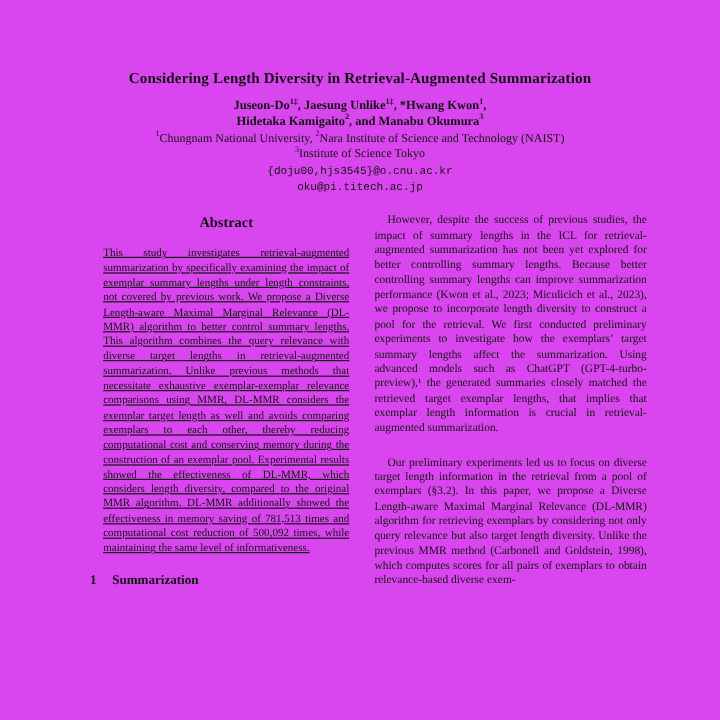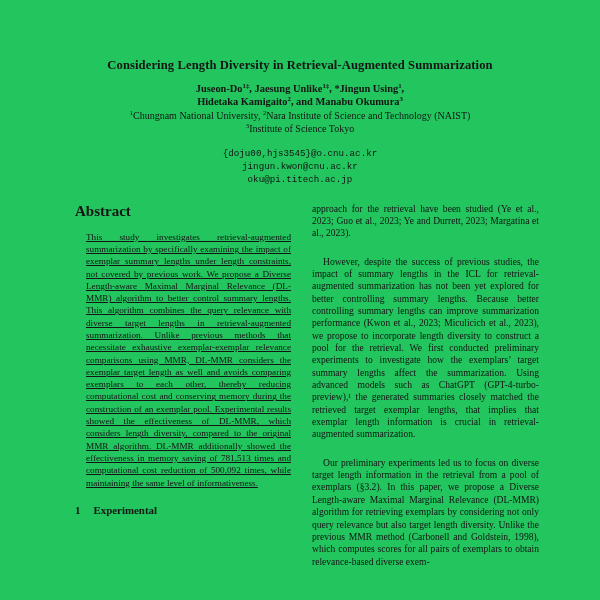--- a/index.html
+++ b/index.html
@@ -1,33 +1,33 @@
 <!DOCTYPE html>
 <html><head>
 <meta charset="utf-8">
 <style>
   html,body { margin:0; padding:0; background:#e8e8e8; }
   .page {
     position:relative;
     width:600px; height:600px;
     margin:0 auto;
-    background:#22c55e;
+    background:#d946ef;
     overflow:hidden;
     color:#141414;
     font-family:"Liberation Serif","DejaVu Serif",serif;
   }
   .header { text-align:center; padding-top:58px; }
   .title { font-weight:bold; font-size:12.6px; letter-spacing:0.1px; }
   .authors { font-weight:bold; font-size:10.4px; line-height:13px; margin-top:9px; }
   .authors sup, .affils sup { font-size:6.8px; vertical-align:super; line-height:0; }
   .affils { font-size:10px; line-height:12.5px; margin-top:2px; }
-  .emails { font-family:"Liberation Mono","DejaVu Sans Mono",monospace; font-size:9.2px; line-height:13.2px; margin-top:12px; }
+  .emails { font-family:"Liberation Mono","DejaVu Sans Mono",monospace; font-size:9.2px; line-height:13.2px; margin-top:1px; }
   .columns { display:flex; gap:10px; padding:0 61px 0 75px; margin-top:16px; }
   .col { width:227px; }
-  .abstract-heading { font-weight:bold; font-size:15px; margin:0 0 11px 0; }
+  .abstract-heading { text-align:center; font-weight:bold; font-size:12px; margin:0 0 11px 0; }
   .abstract-text {
     padding:0 11px;
     font-size:9.2px; line-height:12.3px;
     text-align:justify;
     text-decoration:underline;
   }
   .section-heading { font-weight:bold; font-size:10.9px; margin:15px 0 8px 0; }
   .section-heading .sec-num { margin-right:13px; }
   .body-p { font-size:9.55px; line-height:12.35px; text-align:justify; margin:0; }
   .indent { text-indent:11px; }
@@ -35,52 +35,50 @@
 </style>
 </head>
 <body>
 
 <div class="page">
 
   <div class="header">
     <div class="title">Considering Length Diversity in Retrieval-Augmented Summarization</div>
 
     <div class="authors">
-      <span>Juseon-Do</span><sup>1‡</sup><span>, Jaesung Unlike</span><sup>1‡</sup><span>, *Jingun Using</span><sup>1</sup><span>,</span>
+      <span>Juseon-Do</span><sup>1‡</sup><span>, Jaesung Unlike</span><sup>1‡</sup><span>, *Hwang Kwon</span><sup>1</sup><span>,</span>
     </div>
     <div class="authors" style="margin-top:0;">
       <span>Hidetaka Kamigaito</span><sup>2</sup><span>, and Manabu Okumura</span><sup>3</sup>
     </div>
 
     <div class="affils">
       <sup>1</sup><span>Chungnam National University, </span><sup>2</sup><span>Nara Institute of Science and Technology (NAIST)</span>
     </div>
     <div class="affils" style="margin-top:0;">
       <sup>3</sup><span>Institute of Science Tokyo</span>
     </div>
 
     <div class="emails">
       <div>{doju00,hjs3545}@o.cnu.ac.kr</div>
-      <div>jingun.kwon@cnu.ac.kr</div>
       <div>oku@pi.titech.ac.jp</div>
     </div>
   </div>
 
   <div class="columns">
 
     <div class="col">
       <div class="abstract-heading">Abstract</div>
       <p class="abstract-text">This study investigates retrieval-augmented summarization by specifically examining the impact of exemplar summary lengths under length constraints, not covered by previous work. We propose a Diverse Length-aware Maximal Marginal Relevance (DL-MMR) algorithm to better control summary lengths. This algorithm combines the query relevance with diverse target lengths in retrieval-augmented summarization. Unlike previous methods that necessitate exhaustive exemplar-exemplar relevance comparisons using MMR, DL-MMR considers the exemplar target length as well and avoids comparing exemplars to each other, thereby reducing computational cost and conserving memory during the construction of an exemplar pool. Experimental results showed the effectiveness of DL-MMR, which considers length diversity, compared to the original MMR algorithm. DL-MMR additionally showed the effectiveness in memory saving of 781,513 times and computational cost reduction of 500,092 times, while maintaining the same level of informativeness.</p>
 
       <div class="section-heading">
-        <span class="sec-num">1</span><span>Experimental</span>
+        <span class="sec-num">1</span><span>Summarization</span>
       </div>
     </div>
 
     <div class="col">
-      <p class="body-p">approach for the retrieval have been studied (Ye et al., 2023; Guo et al., 2023; Ye and Durrett, 2023; Margatina et al., 2023).</p>
       <p class="body-p indent">However, despite the success of previous studies, the impact of summary lengths in the ICL for retrieval-augmented summarization has not been yet explored for better controlling summary lengths. Because better controlling summary lengths can improve summarization performance (Kwon et al., 2023; Miculicich et al., 2023), we propose to incorporate length diversity to construct a pool for the retrieval. We first conducted preliminary experiments to investigate how the exemplars’ target summary lengths affect the summarization. Using advanced models such as ChatGPT (GPT-4-turbo-preview),¹ the generated summaries closely matched the retrieved target exemplar lengths, that implies that exemplar length information is crucial in retrieval-augmented summarization.</p>
       <p class="body-p indent">Our preliminary experiments led us to focus on diverse target length information in the retrieval from a pool of exemplars (§3.2). In this paper, we propose a Diverse Length-aware Maximal Marginal Relevance (DL-MMR) algorithm for retrieving exemplars by considering not only query relevance but also target length diversity. Unlike the previous MMR method (Carbonell and Goldstein, 1998), which computes scores for all pairs of exemplars to obtain relevance-based diverse exem-</p>
     </div>
 
   </div>
 
 </div>
 
 </body></html>

